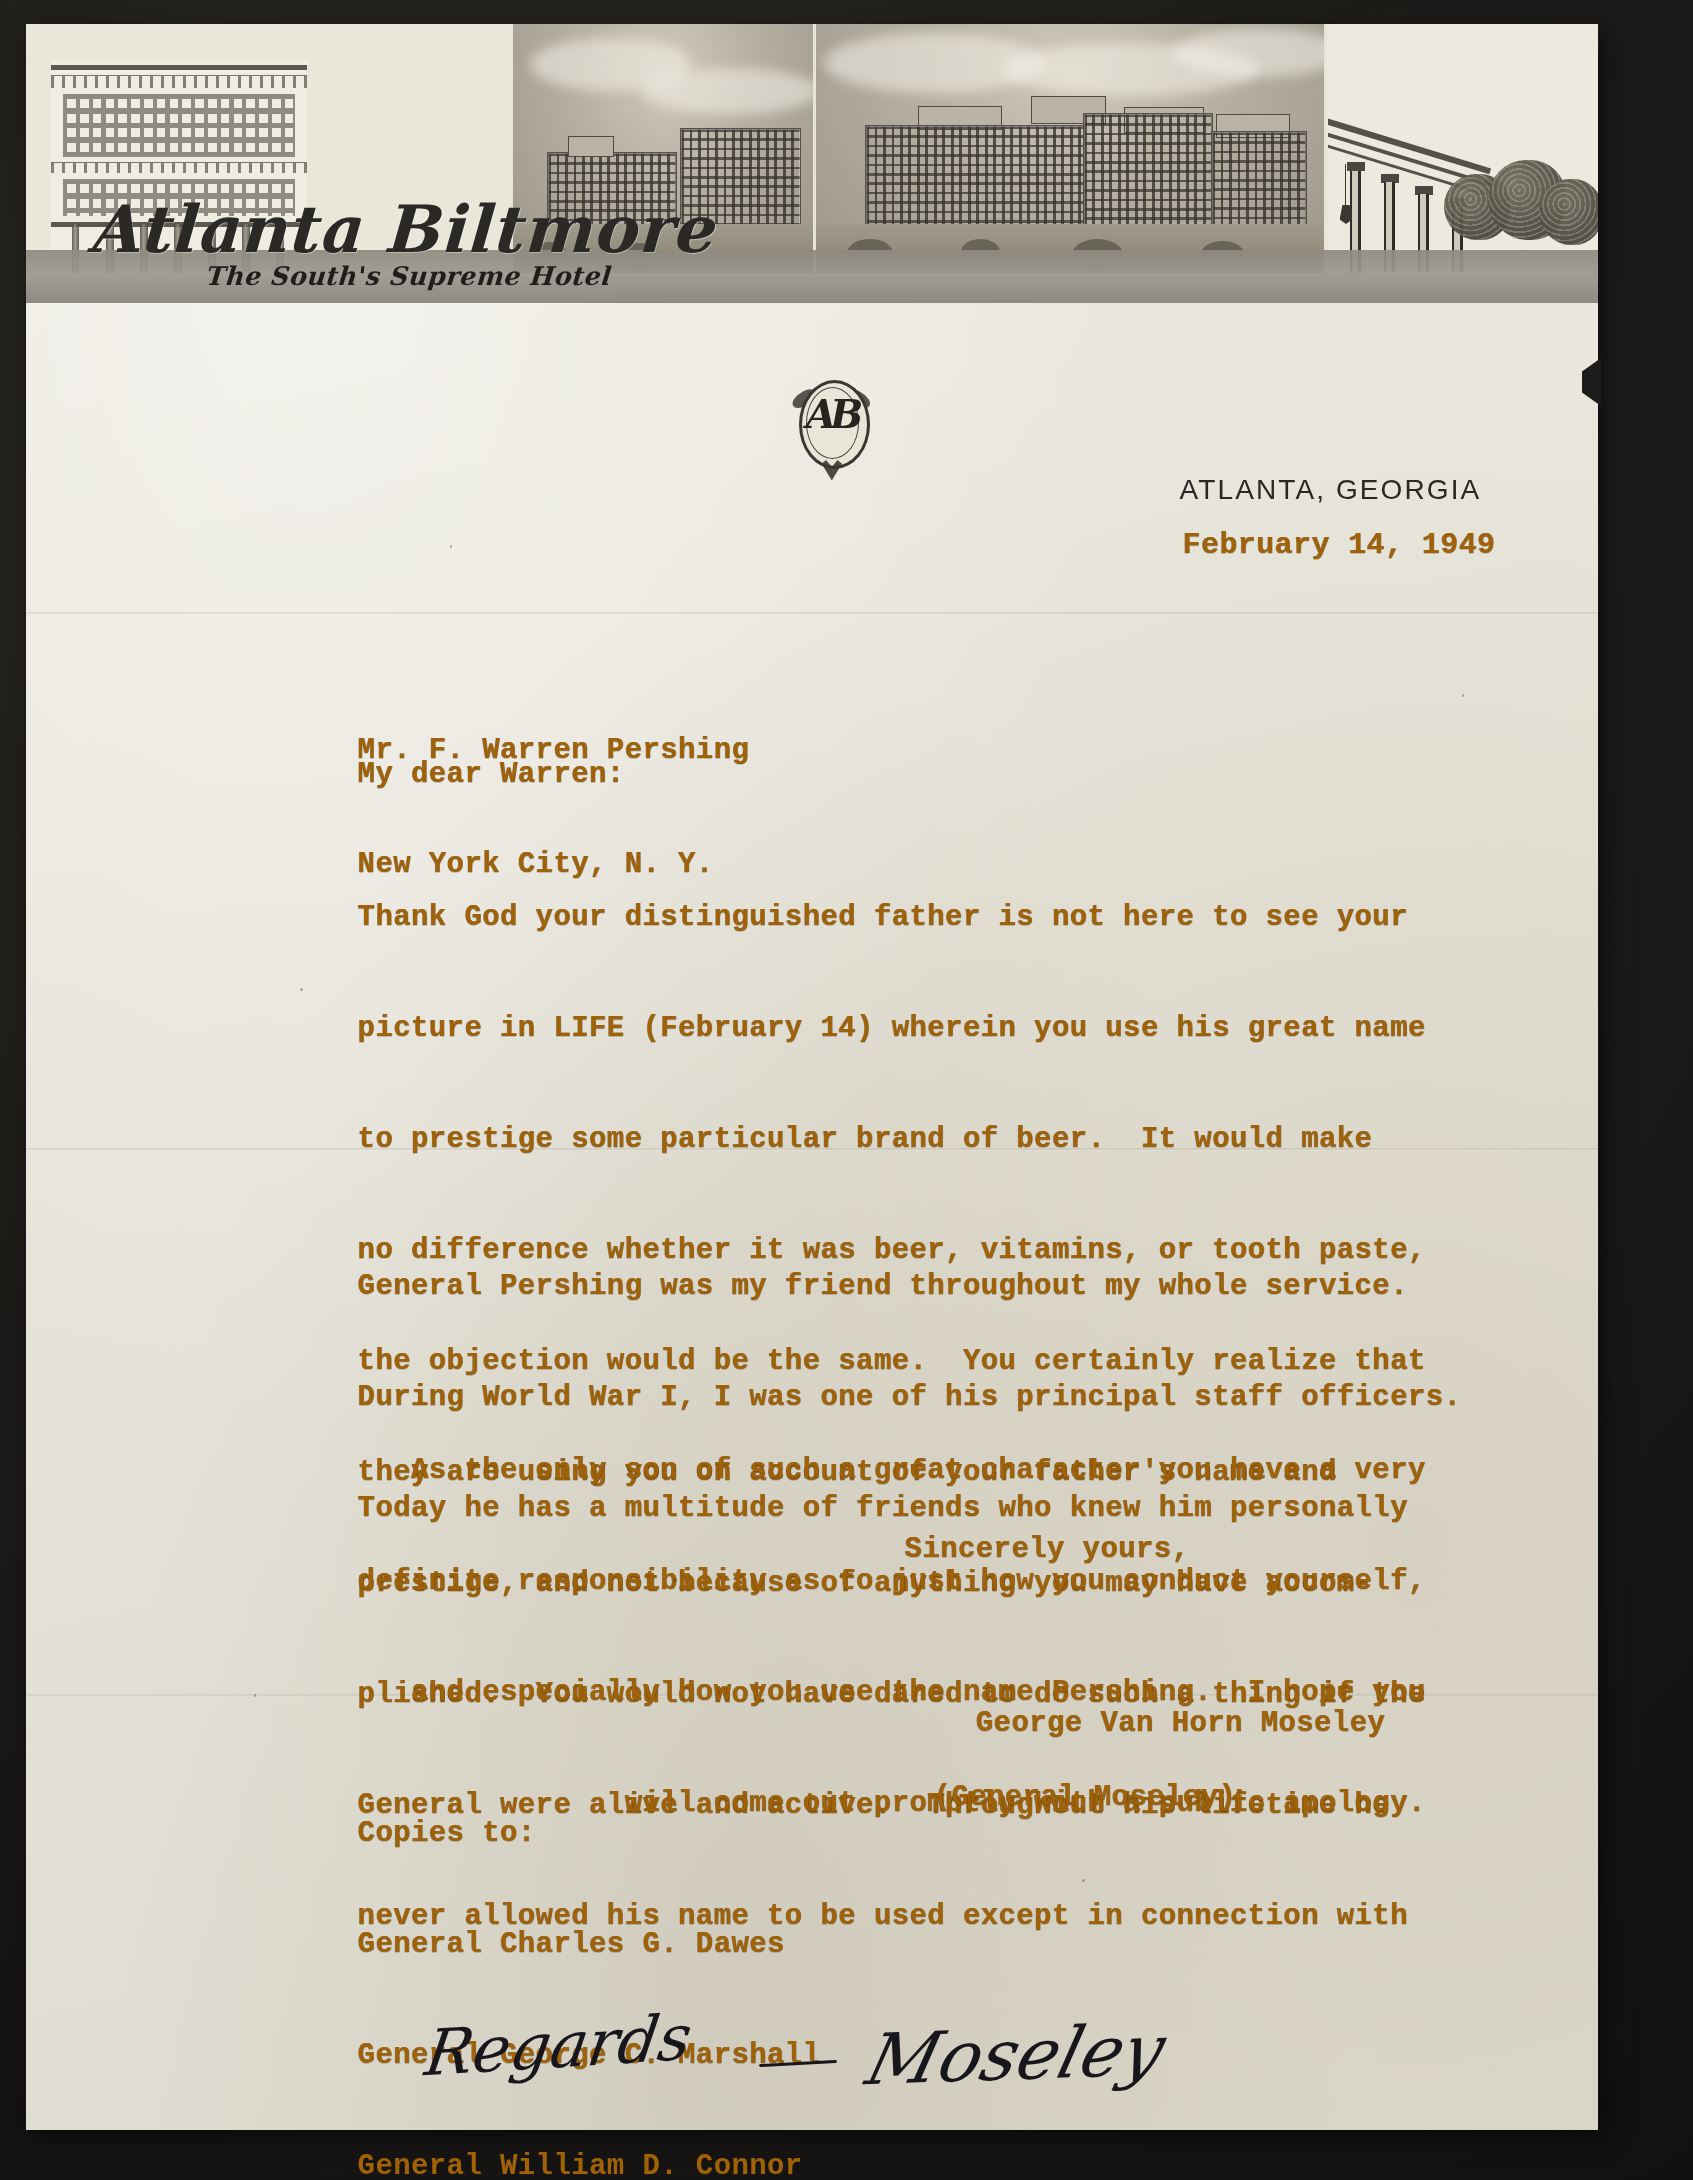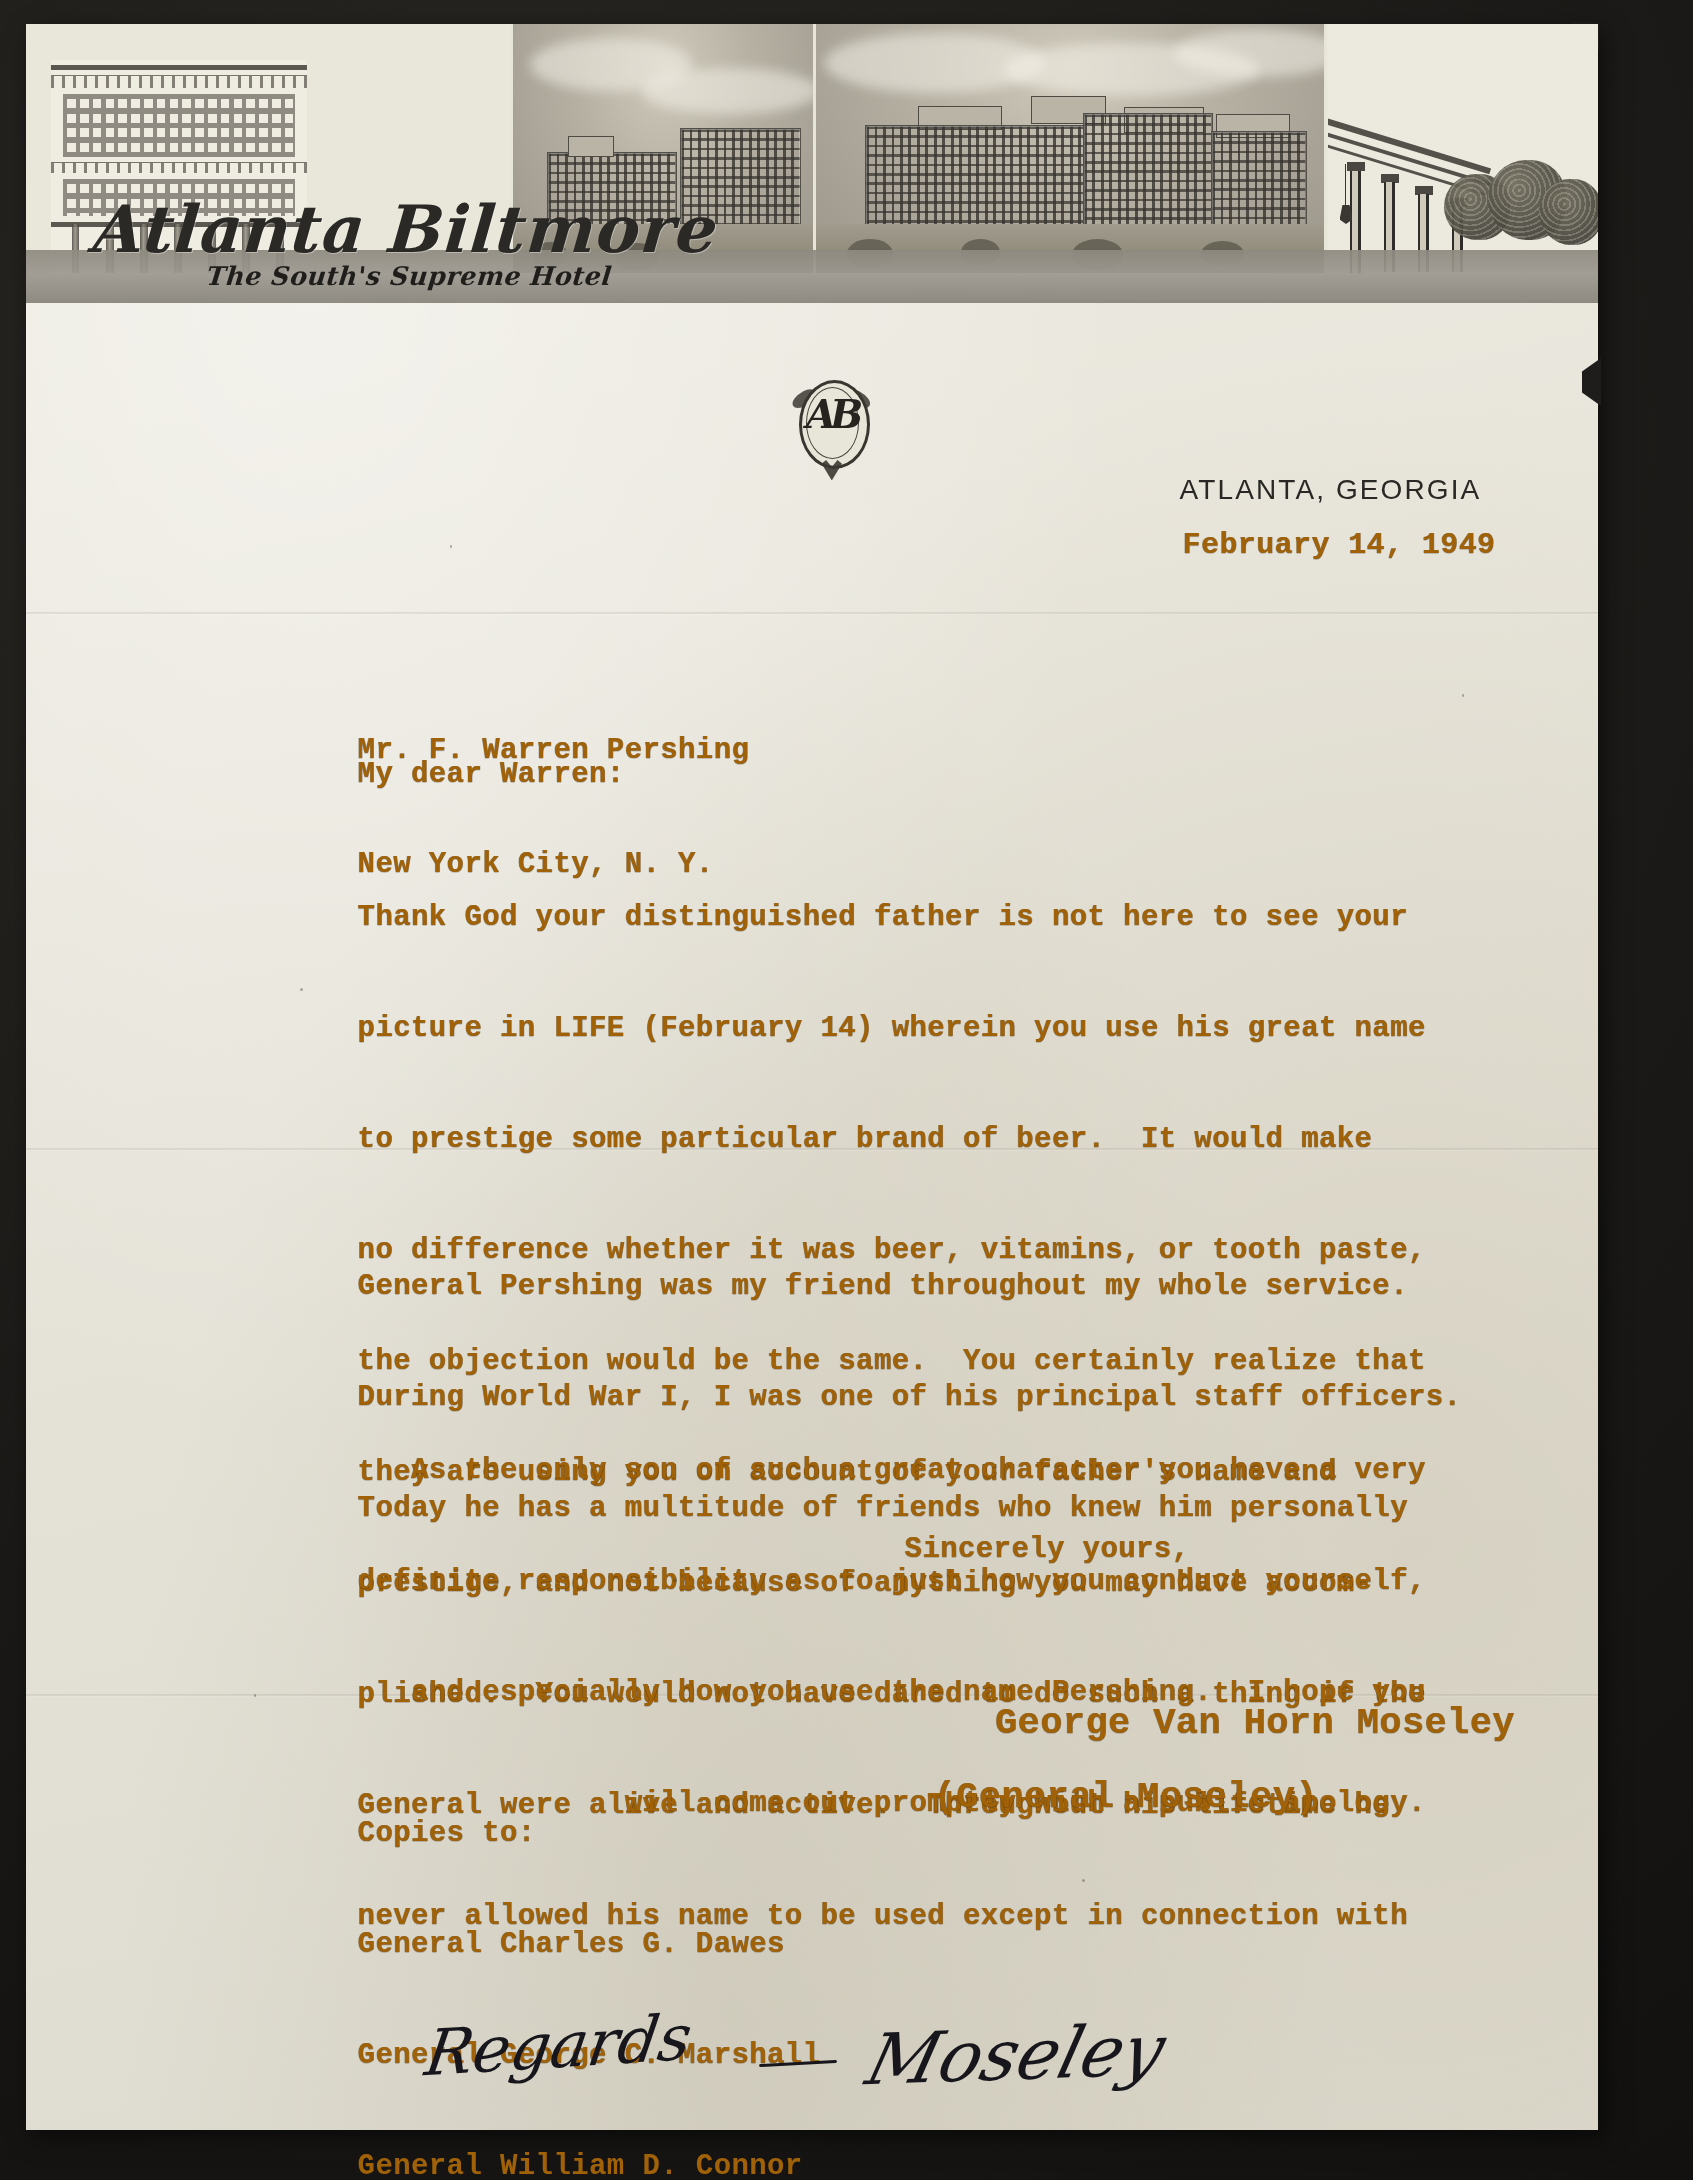--- a/index.html
+++ b/index.html
@@ -388,21 +388,21 @@
     position: absolute;
     left: 879px;
     top: 1509px;
     font-size: 29px;
     font-weight: bold;
   }
   .signer {
     position: absolute;
     left: 879px;
     top: 1644px;
-    font-size: 37px;
+    font-size: 29px;
     font-weight: bold;
     line-height: 37px;
   }
   .signer .sub { display: block; padding-left: 29px; }
 
   .copies {
     position: absolute;
     left: 332px;
     top: 1717px;
     font-size: 29px;

